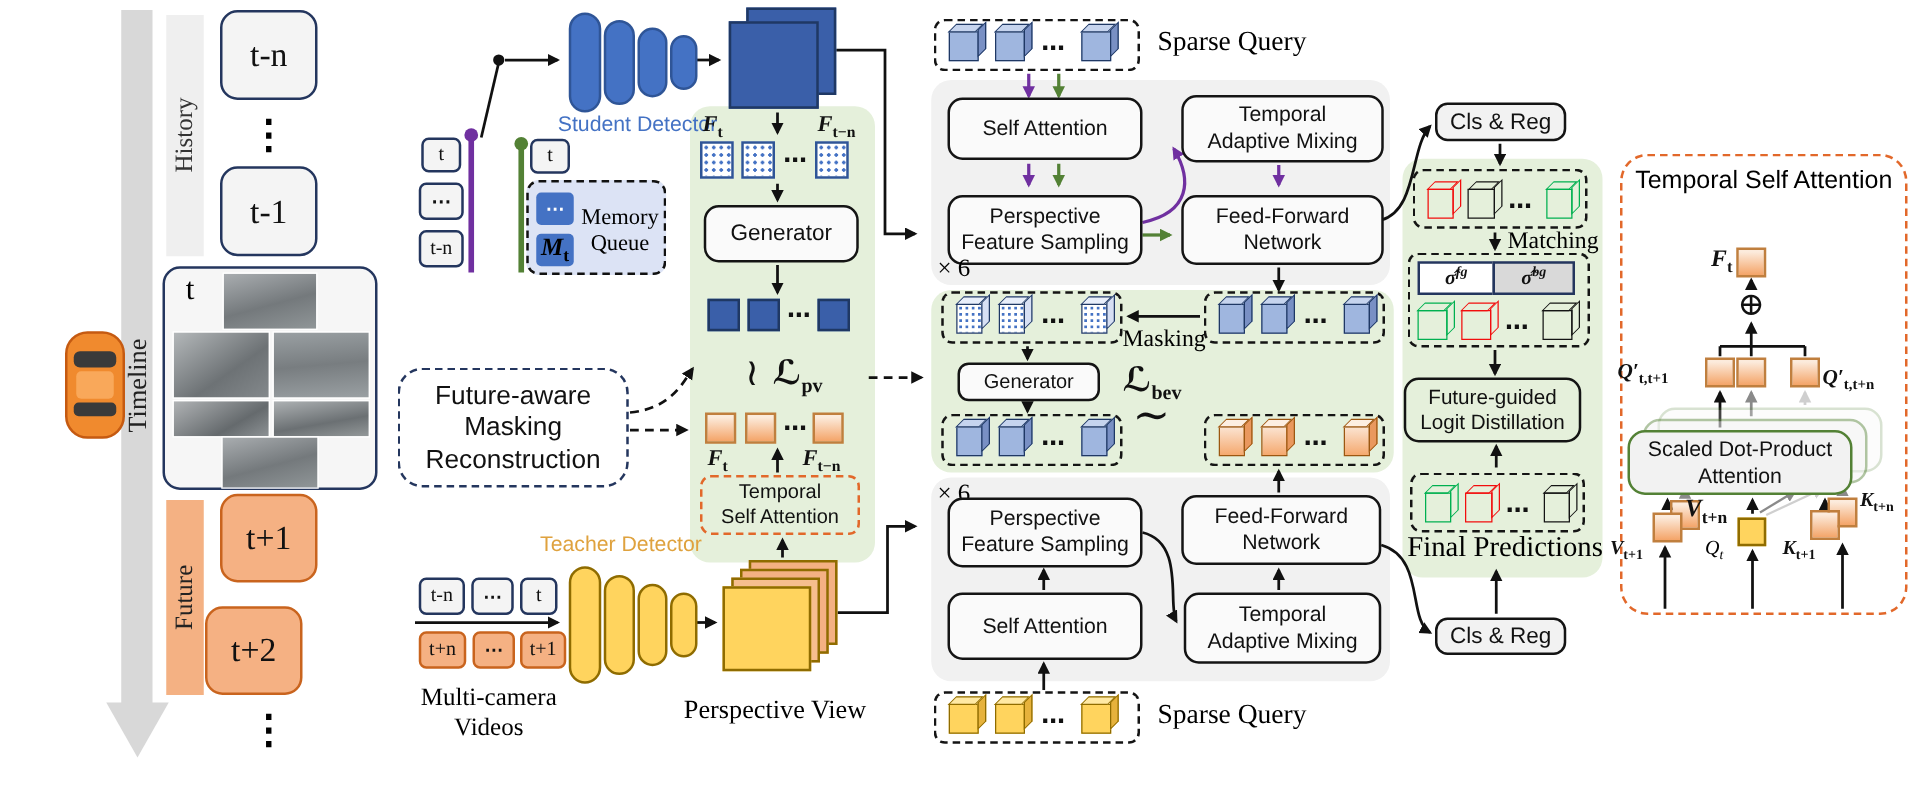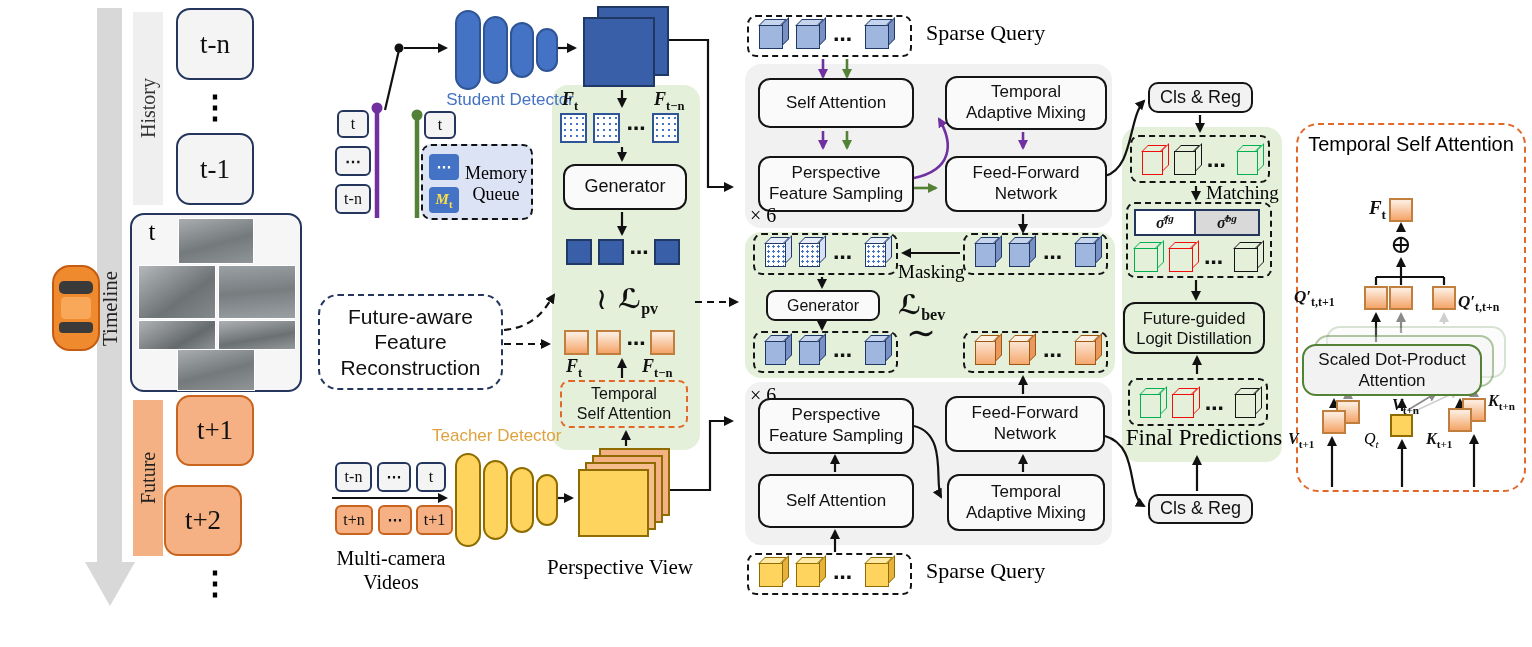--- a/index.html
+++ b/index.html
@@ -215,21 +215,21 @@
   </svg>
 
   <div class="abs tbox" style="left:337px;top:110px;width:32px;height:28px;font-size:16px">t</div>
   <div class="abs tbox" style="left:335px;top:146px;width:36px;height:30px;font-size:16px;font-weight:bold">⋯</div>
   <div class="abs tbox" style="left:335px;top:184px;width:36px;height:30px;font-size:16px">t-n</div>
   <div class="abs tbox" style="left:424px;top:111px;width:32px;height:28px;font-size:16px">t</div>
 
   <div class="abs z3" style="left:421px;top:144px;width:112px;height:76px;border:2.5px dashed #111;border-radius:10px;background:#DCE3F5;box-sizing:border-box">
     <div class="bluebox" style="position:absolute;left:6px;top:8px;width:30px;height:26px;font:bold 15px 'Liberation Sans',sans-serif">⋯</div>
     <div class="bluebox" style="position:absolute;left:6px;top:41px;width:30px;height:26px">
-      <span class="math" style="color:#fde047;font-size:15px"><span>M</span><sub>t</sub></span>
+      <span class="math" style="color:#000000;font-size:20px"><span>M</span><sub>t</sub></span>
     </div>
     <div class="abs center serif" style="left:40px;top:7px;width:66px;height:62px;font-size:18px;line-height:1.15;white-space:pre-line">Memory
 Queue</div>
   </div>
 
   <div class="pill-b" style="left:455px;top:10px;width:22px;height:76px"></div>
   <div class="pill-b" style="left:483px;top:16px;width:21px;height:64px"></div>
   <div class="pill-b" style="left:510px;top:22px;width:20px;height:52px"></div>
   <div class="pill-b" style="left:536px;top:28px;width:18px;height:40px"></div>
   <div class="abs center z3" style="left:424px;top:90px;width:172px;height:20px;color:#4472C4;font-size:17px">Student Detector</div>
@@ -260,21 +260,21 @@
   <div class="abs center dots z3" style="left:623px;top:332px;width:26px;height:22px">⋯</div>
   <div class="sq sq-or" style="left:650px;top:330px;width:25px;height:25px"></div>
 
   <div class="abs math z3" style="left:566px;top:356px;width:36px;height:22px;font-size:18px"><span>F</span><sub>t</sub></div>
   <div class="abs math z3" style="left:642px;top:356px;width:50px;height:22px;font-size:18px"><span>F</span><sub>t−n</sub></div>
 
   <div class="abs box small" style="left:560px;top:380px;width:128px;height:48px;background:transparent;border:2.2px dashed #E2682A">Temporal
 Self Attention</div>
 
   <div class="abs box" style="left:318px;top:294px;width:185px;height:96px;border:2.6px dashed #24365E;border-radius:20px;background:#fff;font-size:21px">Future-aware
-Feature
+Masking
 Reconstruction</div>
 
   <div class="abs z3" style="left:432px;top:426px;width:170px;height:22px;color:#DFA23E;font-size:17px">Teacher Detector</div>
 
   <div class="abs tbox" style="left:335px;top:462px;width:37px;height:30px;font-size:16px">t-n</div>
   <div class="abs tbox" style="left:377px;top:462px;width:34px;height:30px;font-size:15px;font-weight:bold">⋯</div>
   <div class="abs tbox" style="left:416px;top:462px;width:30px;height:30px;font-size:16px">t</div>
   <div class="abs tbox orange" style="left:335px;top:505px;width:38px;height:30px;font-size:16px">t+n</div>
   <div class="abs tbox orange" style="left:378px;top:505px;width:34px;height:30px;font-size:15px;font-weight:bold">⋯</div>
   <div class="abs tbox orange" style="left:416px;top:505px;width:37px;height:30px;font-size:16px">t+1</div>
@@ -407,21 +407,21 @@
   <div class="sq sq-or" style="left:1432px;top:286px;width:24px;height:24px"></div>
   <div class="abs math z3" style="left:1458px;top:292px;width:68px;height:26px;font-size:17px"><span>Q′</span><sub>t,t+n</sub></div>
 
   <div class="abs sdpa z3" style="left:1326px;top:326px;width:180px;height:52px;opacity:.22"></div>
   <div class="abs sdpa z3" style="left:1314px;top:335px;width:180px;height:52px;opacity:.45"></div>
   <div class="abs sdpa z3" style="left:1302px;top:344px;width:180px;height:52px">Scaled Dot-Product
 Attention</div>
 
   <div class="sq sq-or" style="left:1336px;top:400px;width:24px;height:24px"></div>
   <div class="sq sq-or" style="left:1322px;top:410px;width:24px;height:24px"></div>
-  <div class="abs math z3" style="left:1392px;top:396px;width:48px;height:20px;font-size:16px"><span>V</span><sub>t+n</sub></div>
+  <div class="abs math z3" style="left:1348px;top:396px;width:48px;height:20px;font-size:20px"><span>V</span><sub>t+n</sub></div>
   <div class="abs math z3" style="left:1288px;top:430px;width:44px;height:20px;font-size:16px"><span>V</span><sub>t+1</sub></div>
 
   <div class="sq sq-yel" style="left:1390px;top:414px;width:23px;height:23px"></div>
   <div class="abs serif z3" style="left:1364px;top:430px;width:28px;height:20px;font-size:16px;font-style:italic"><span>Q</span><sub style="font-size:11px">t</sub></div>
 
   <div class="sq sq-or" style="left:1462px;top:398px;width:24px;height:24px"></div>
   <div class="sq sq-or" style="left:1448px;top:408px;width:24px;height:24px"></div>
   <div class="abs math z3" style="left:1488px;top:392px;width:44px;height:20px;font-size:16px"><span>K</span><sub>t+n</sub></div>
   <div class="abs math z3" style="left:1426px;top:430px;width:42px;height:20px;font-size:16px"><span>K</span><sub>t+1</sub></div>
 

